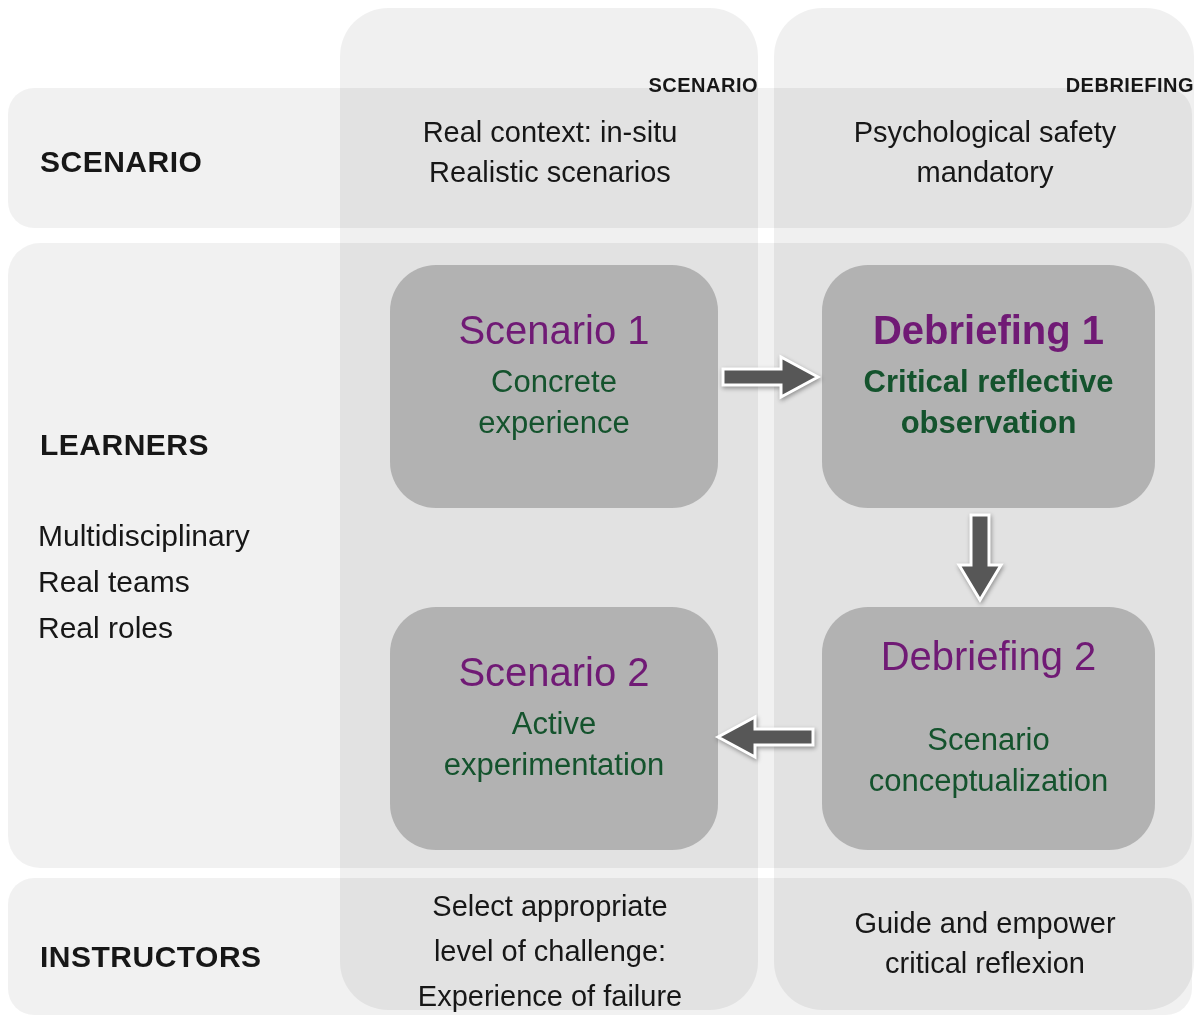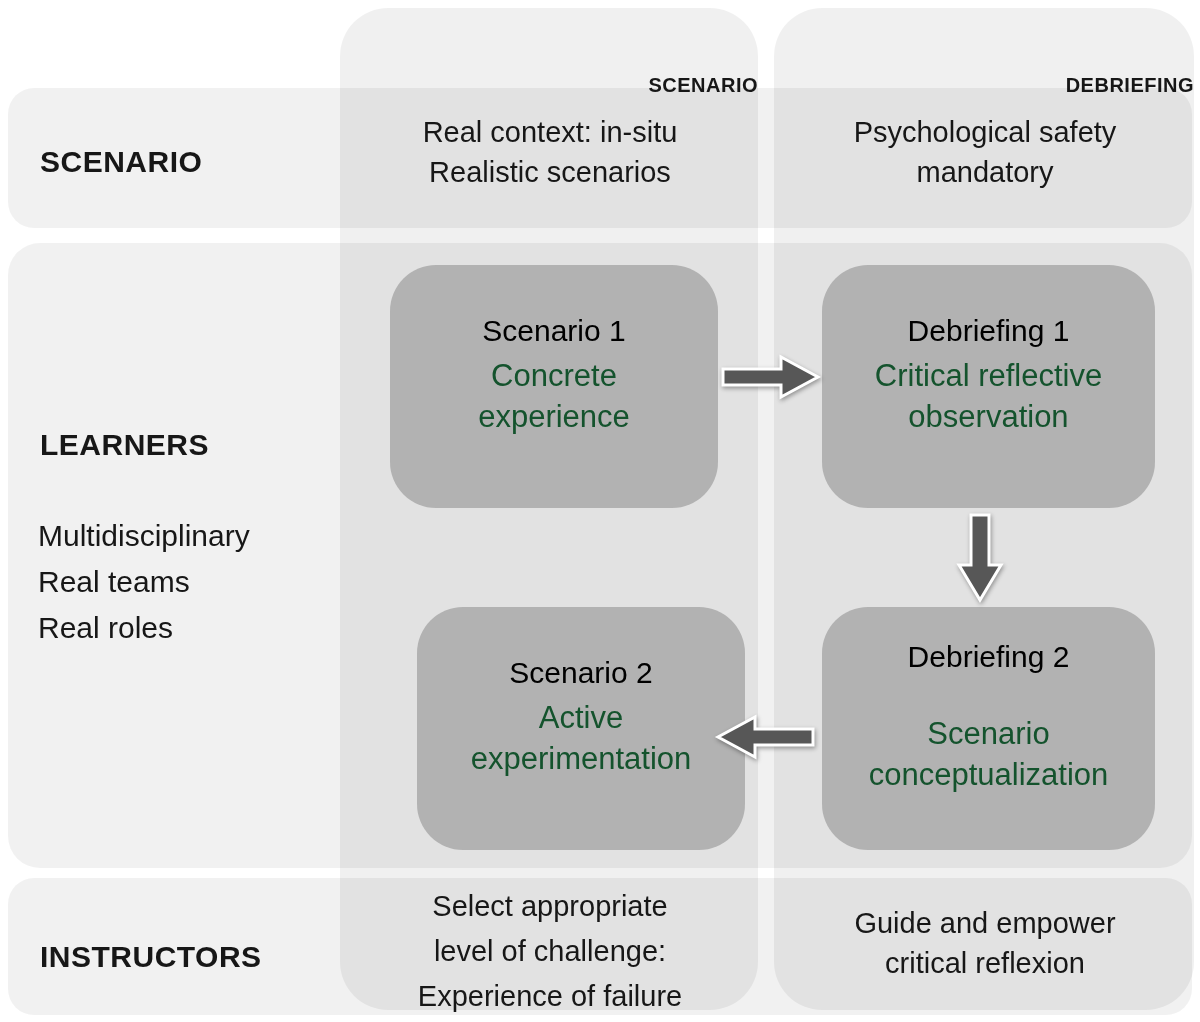--- a/index.html
+++ b/index.html
@@ -79,27 +79,27 @@
     position: absolute;
     width: 328px; height: 243px;
     background: var(--box-fill, #b2b2b2);
     border-radius: 46px;
     display: flex; flex-direction: column;
     align-items: center; justify-content: center;
     text-align: center;
     padding: 0 10px 22px 10px;
   }
   .box-scenario1  { left: 390px; top: 265px; }
-  .box-debriefing1{ left: 822px; top: 265px; width: 333px; }
-  .box-scenario2  { left: 390px; top: 607px; margin-left: 27px; }
+  .box-debriefing1{ left: 822px; top: 265px; width: 333px; font-weight: bold; }
+  .box-scenario2  { left: 390px; top: 607px; }
   .box-debriefing2{ left: 822px; top: 607px; width: 333px; gap: 32px; }
   .proc-title {
-    font-size: 30px;
+    font-size: 40px;
     line-height: 1.18;
-    color: #000000;
+    color: #701a75;
   }
   .proc-subtitle {
     font-size: 31px;
     line-height: 1.34;
     white-space: pre-line;
     margin-top: 6px;
     color: #14532d;
   }
 
   

